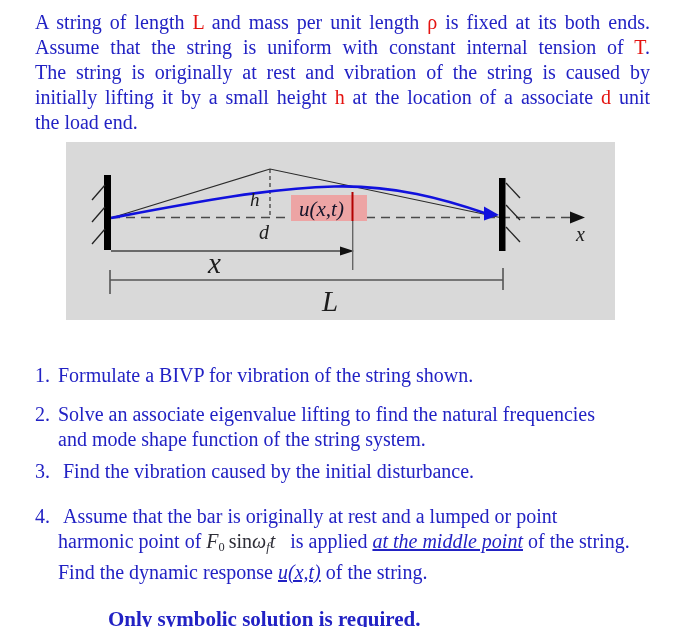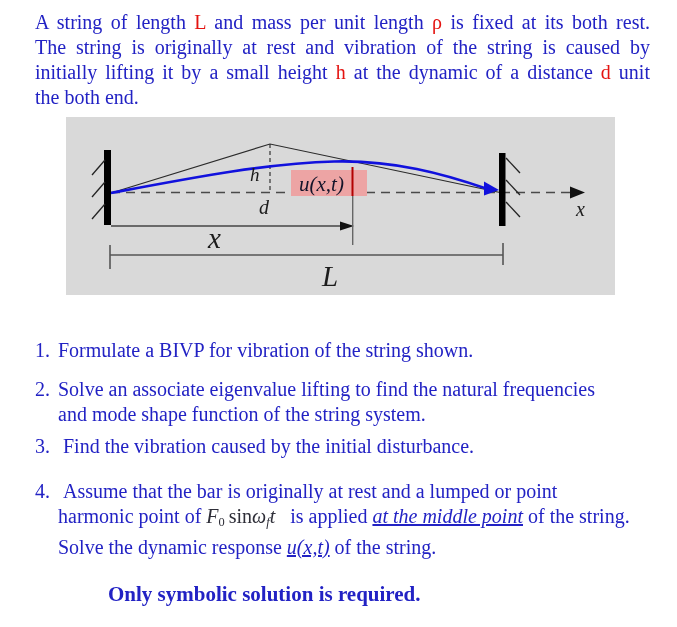--- a/index.html
+++ b/index.html
@@ -51,24 +51,25 @@
   .s20{font-size:20px;}
   .s29{font-size:29px;}
   .ulab{font-family:"Liberation Serif",serif;font-style:italic;font-size:21px;fill:var(--utext);}
 </style>
 </head>
 <body>
 
 <div class="page">
 
   <div class="intro" id="intro">
-      <div class="iline jl"><span>A string of length </span><span class="red">L</span><span> and mass per unit length </span><span class="red">ρ</span><span> is fixed at its both rest.</span></div>
+      <div class="iline jl"><span>A string of length </span><span class="red">L</span><span> and mass per unit length </span><span class="red">ρ</span><span> is fixed at its both ends.</span></div>
+      <div class="iline jl"><span>Assume that the string is uniform with constant internal tension of </span><span class="red">T</span><span>.</span></div>
       <div class="iline jl"><span>The string is originally at rest and vibration of the string is caused by</span></div>
-      <div class="iline jl"><span>initially lifting it by a small height </span><span class="red">h</span><span> at the dynamic of a distance </span><span class="red">d</span><span> unit</span></div>
-      <div class="iline"><span>the both end.</span></div>
+      <div class="iline jl"><span>initially lifting it by a small height </span><span class="red">h</span><span> at the location of a associate </span><span class="red">d</span><span> unit</span></div>
+      <div class="iline"><span>the load end.</span></div>
     </div>
 
   <div class="panel">
     <svg viewBox="0 0 549 178" width="549" height="178">
 
       <polyline points="45,76 204,27 434,75.5" fill="none" stroke="#2a2a2a" stroke-width="1.1"></polyline>
 
       <line x1="204" y1="27" x2="204" y2="75.5" stroke="#333333" stroke-width="1.2" stroke-dasharray="4,3"></line>
 
       <line x1="45" y1="75.5" x2="505" y2="75.5" stroke="#4a4a4a" stroke-width="1.7" stroke-dasharray="9,6"></line>
@@ -129,21 +130,21 @@
         <div class="num">3.</div>
         <div class="content">
           <div class="tline"><span>&nbsp;Find the vibration caused by the initial disturbance.</span></div>
         </div>
       </div>
       <div class="task t4">
         <div class="num">4.</div>
         <div class="content">
           <div class="tline"><span>&nbsp;Assume that the bar is originally at rest and a lumped or point</span></div>
           <div class="tline"><span>harmonic point of </span><span class="fi">F</span><span class="fd sub">0</span><span class="fd"> sin</span><span class="fi">ω</span><span class="fi sub">f</span><span class="fi">t</span><span>&nbsp;&nbsp; is applied </span><span class="it">at the middle point</span><span> of the string.</span></div>
-          <div class="tline"><span>Solve the dynamic response </span><span class="it">u(x,t)</span><span> of the string.</span></div>
+          <div class="tline"><span>Find the dynamic response </span><span class="it">u(x,t)</span><span> of the string.</span></div>
         </div>
       </div>
     </div>
 
   <div class="footer">
     <span>Only symbolic solution is required.</span>
   </div>
 
 </div>
 

